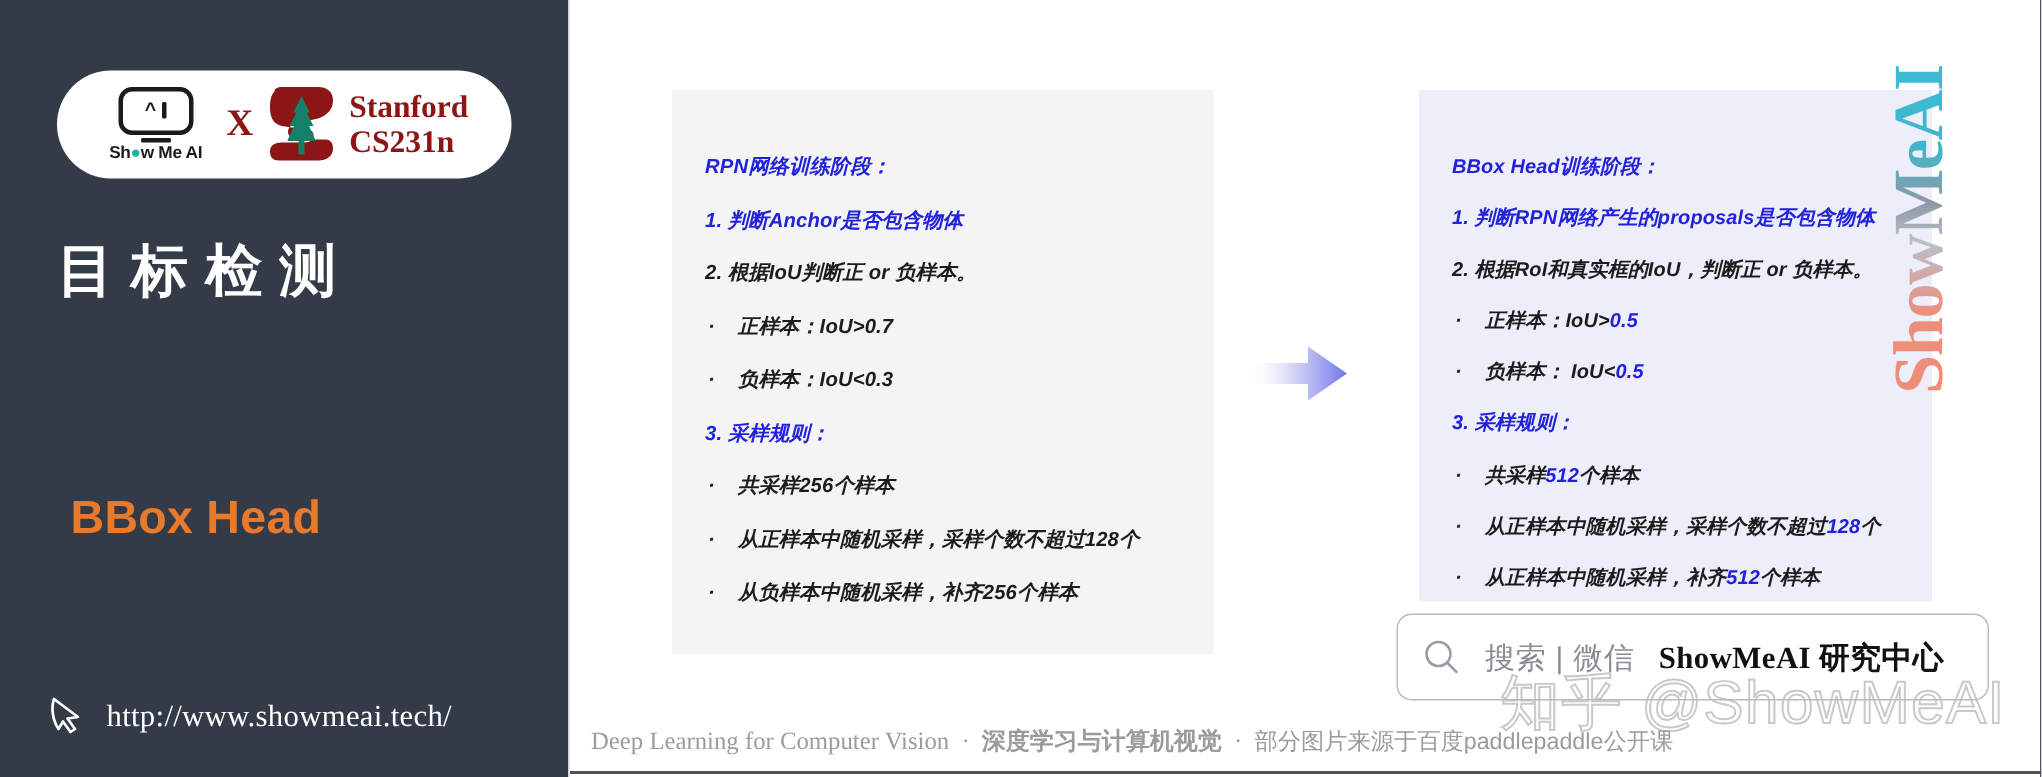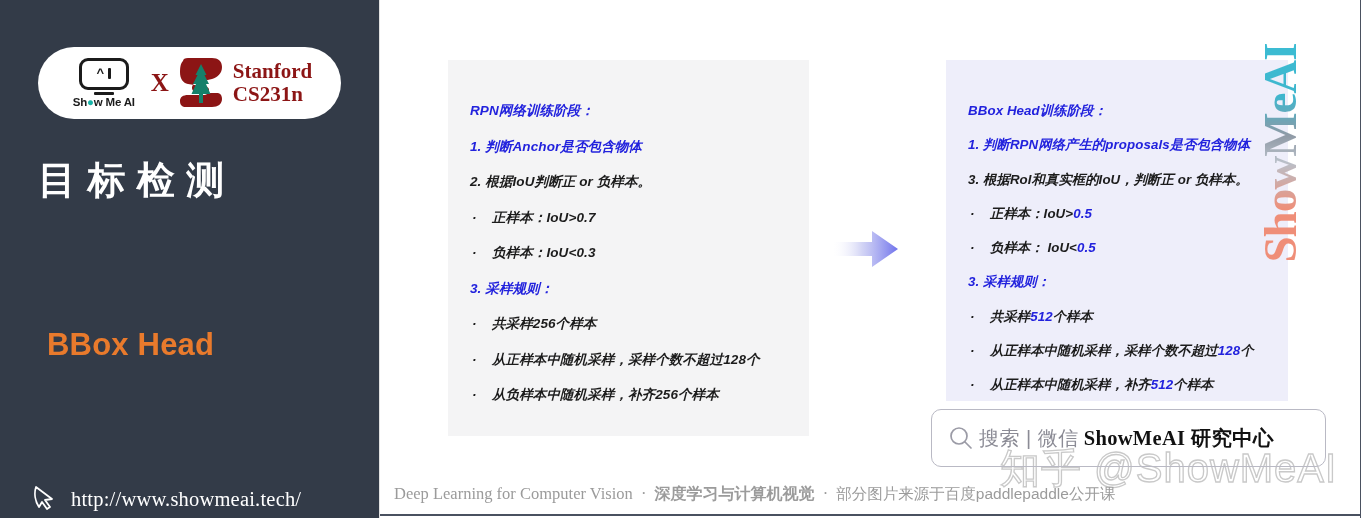--- a/index.html
+++ b/index.html
@@ -111,21 +111,21 @@
     position: absolute;
     left: 47px; top: 327px;
     color: #e97a2c;
     font-size: 31px;
     font-weight: bold;
     letter-spacing: 0.2px;
     white-space: nowrap;
   }
   #site-url-row {
     position: absolute;
-    left: 32px; top: 484px;
+    left: 32px; top: 463px;
     display: flex;
     align-items: center;
     gap: 11px;
   }
   #site-url-text {
     color: #ffffff;
     font-family: "Liberation Serif", serif;
     font-size: 20.5px;
     letter-spacing: 0.2px;
     white-space: nowrap;
@@ -220,21 +220,21 @@
     position: absolute;
     left: 551px; top: 409px;
     width: 395px; height: 58px;
     box-sizing: border-box;
     border: 1.5px solid #b9b9c4;
     border-radius: 10px;
     background: transparent;
     display: flex;
     align-items: center;
     padding-left: 16px;
-    gap: 5px;
+    gap: 16px;
   }
   #search-ph {
     font-size: 20px;
     color: #8b8b95;
     white-space: nowrap;
     letter-spacing: 0.5px;
   }
   #search-brand {
     font-size: 20.5px;
     font-weight: bold;
@@ -353,21 +353,21 @@
             <stop offset="100%" stop-color="#6f72ec" stop-opacity="1"></stop>
           </linearGradient>
         </defs>
         <path d="M2 16 L42 16 L42 5 L68 23 L42 41 L42 30 L2 30 Z" fill="url(#arrGrad)"></path>
       </svg>
     </div>
 
     <div class="panel" id="panel-right">
       <div class="line blue small-head">BBox Head训练阶段：</div>
       <div class="line blue">1. 判断RPN网络产生的proposals是否包含物体</div>
-      <div class="line">3. 根据RoI和真实框的IoU，判断正 or 负样本。</div>
+      <div class="line">2. 根据RoI和真实框的IoU，判断正 or 负样本。</div>
       <div class="line bullet"><span class="dot">·</span><span>正样本：IoU&gt;</span><span class="blue">0.5</span></div>
       <div class="line bullet"><span class="dot">·</span><span>负样本： IoU&lt;</span><span class="blue">0.5</span></div>
       <div class="line blue">3. 采样规则：</div>
       <div class="line bullet"><span class="dot">·</span><span>共采样</span><span class="blue">512</span><span>个样本</span></div>
       <div class="line bullet"><span class="dot">·</span><span>从正样本中随机采样，采样个数不超过</span><span class="blue">128</span><span>个</span></div>
       <div class="line bullet"><span class="dot">·</span><span>从正样本中随机采样，补齐</span><span class="blue">512</span><span>个样本</span></div>
     </div>
 
     <div id="vwatermark">
       <span id="vwatermark-text">ShowMeAI</span>

